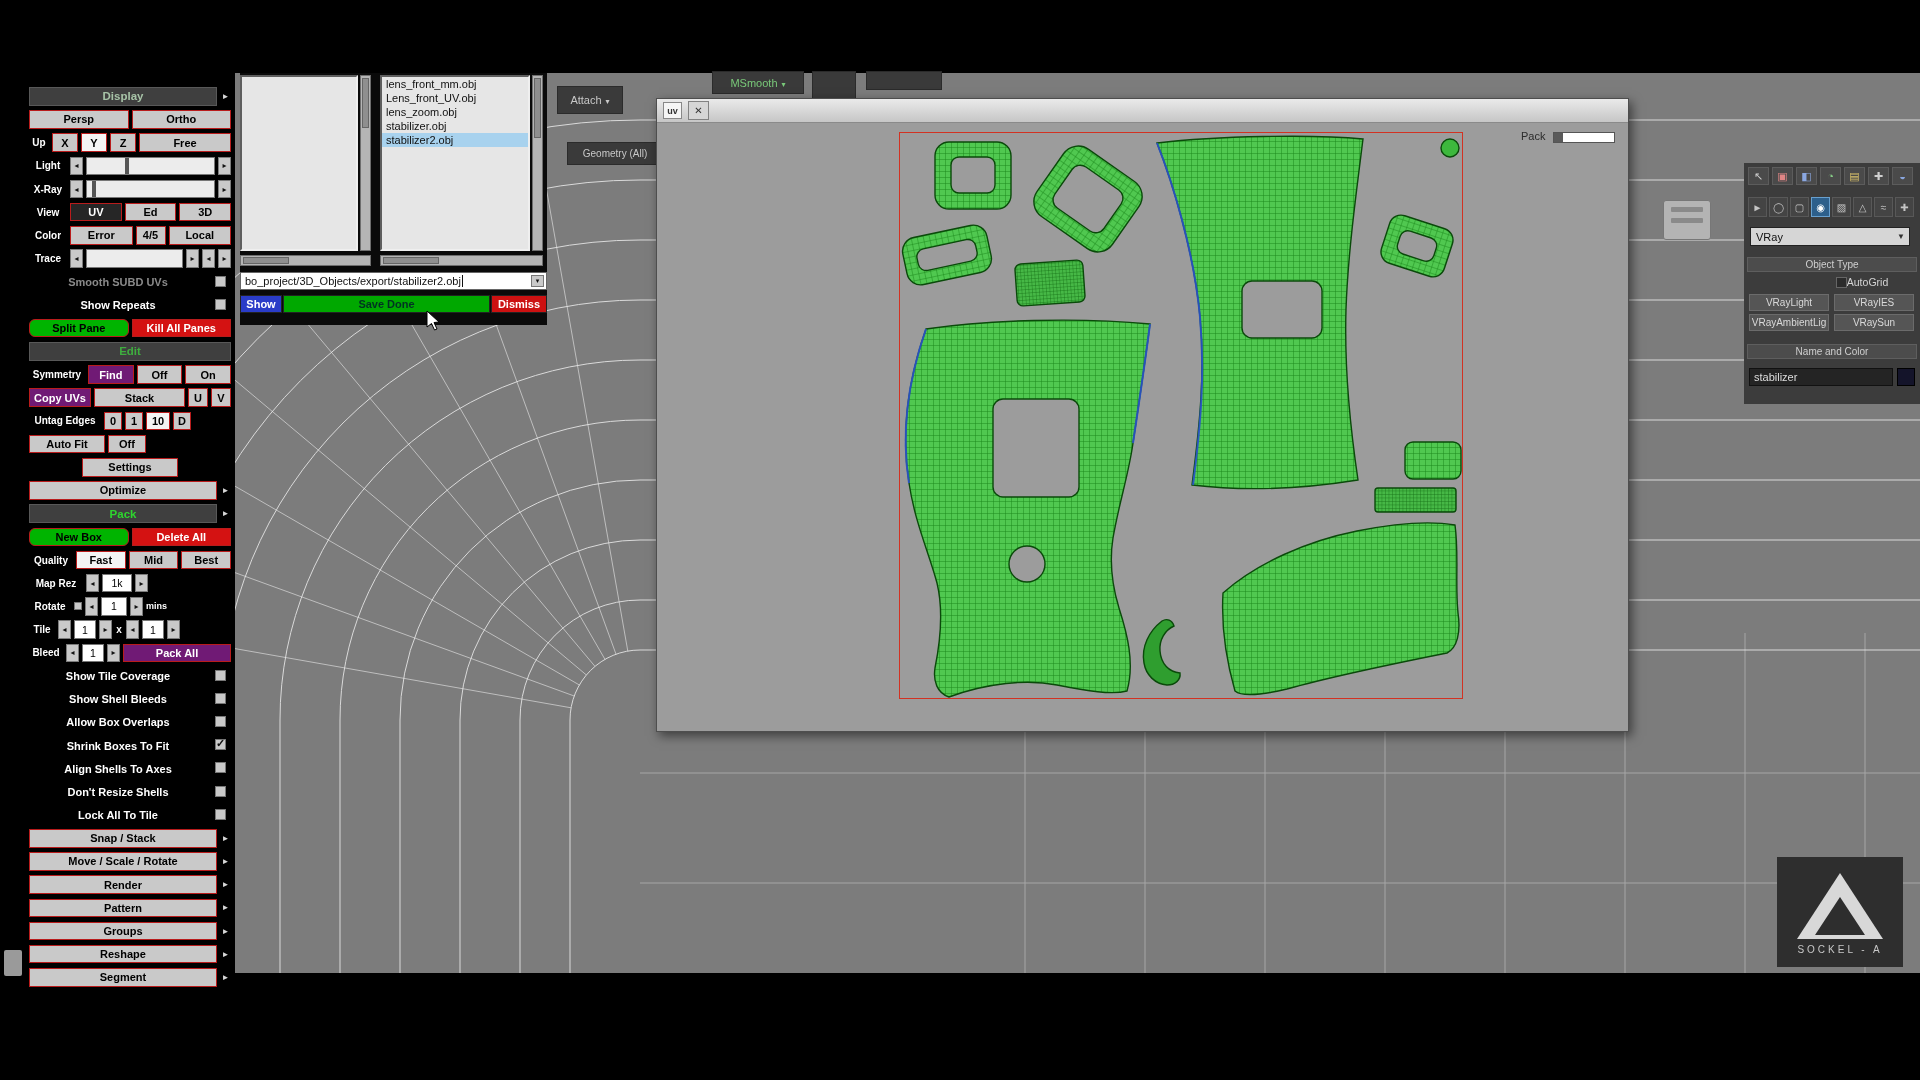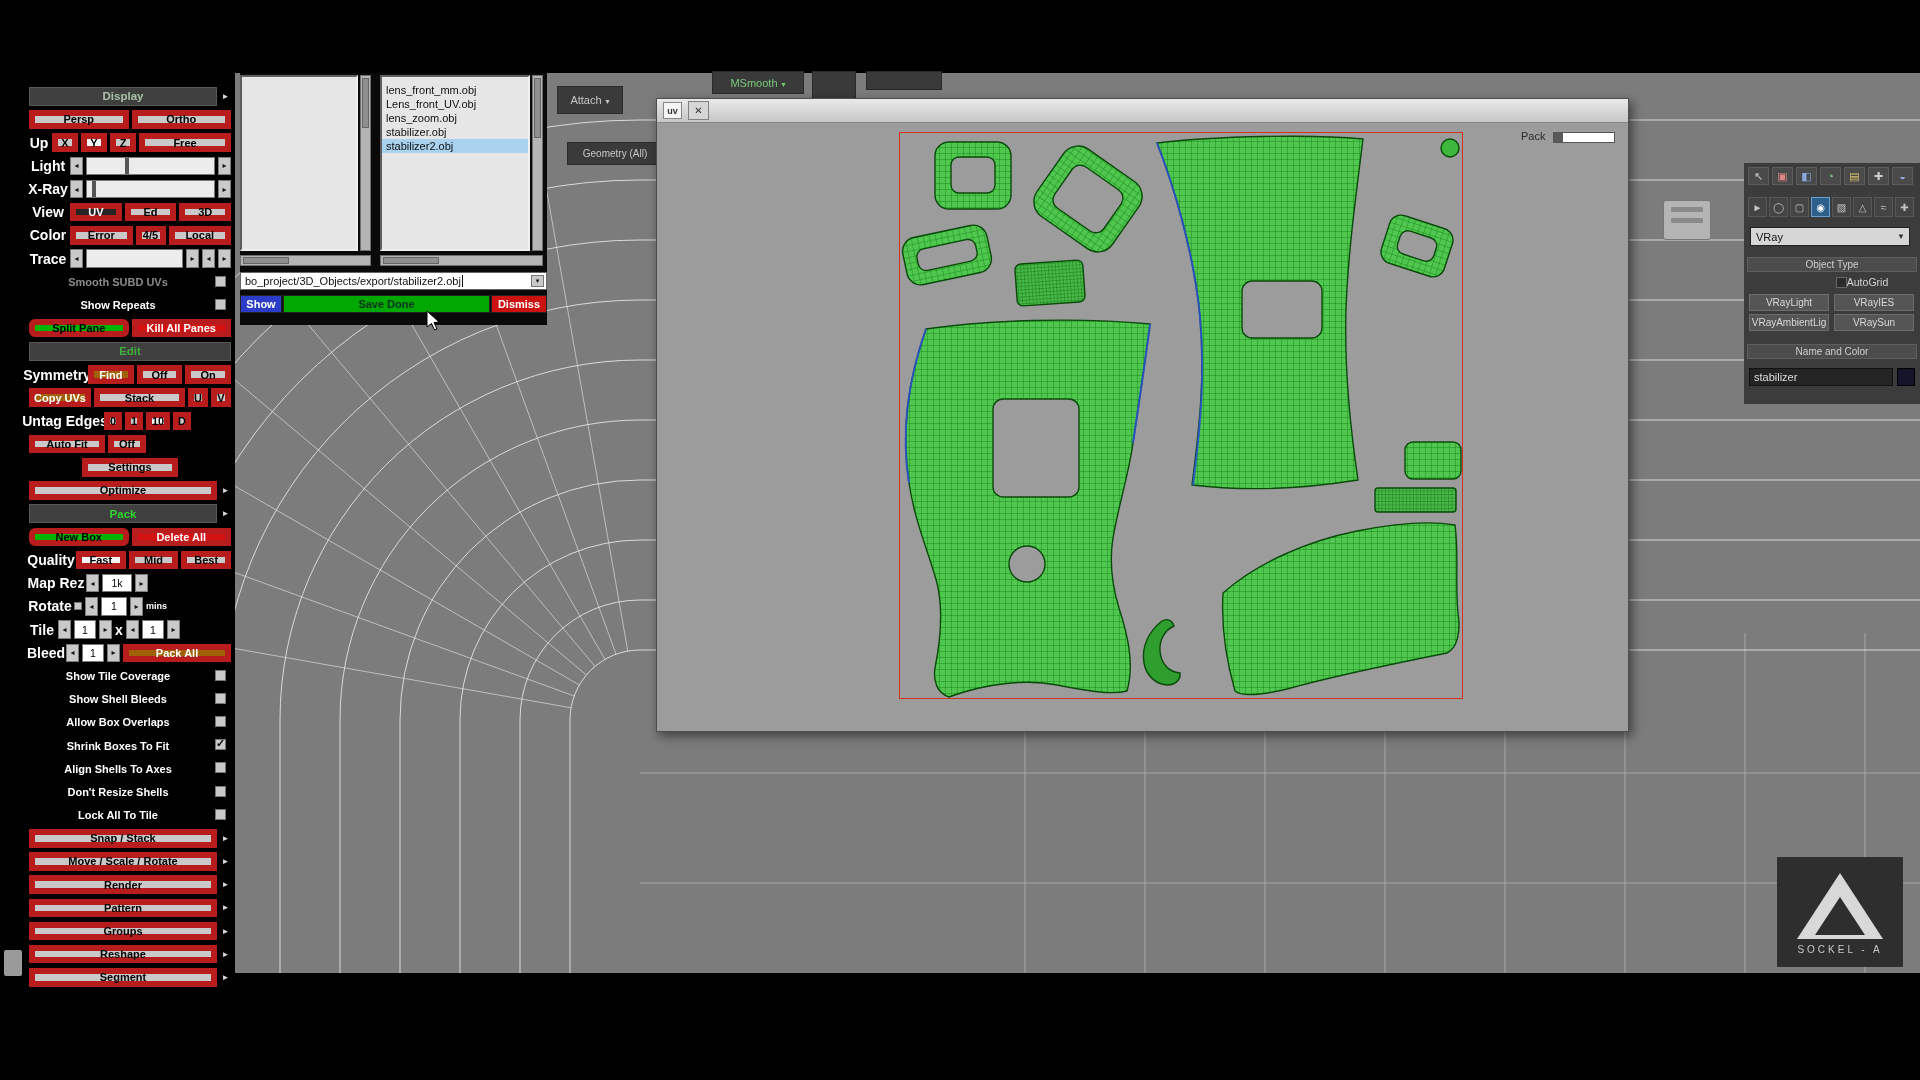--- a/index.html
+++ b/index.html
@@ -13,26 +13,26 @@
   .chip{position:absolute;background:#3a3a3a;border:1px solid #2b2b2b;color:#c8c8c8;font-size:11px;
         display:flex;align-items:center;justify-content:center;gap:4px;}
   .chip.green{color:#79c979;}
   .chip.plain{color:#9a9a9a;}
   .caret-down::after{content:"▾";font-size:8px;}
 
   
   .uvlpanel{position:absolute;left:25px;top:73px;width:210px;height:915px;background:#000;
             display:flex;flex-direction:column;gap:4.7px;padding-top:14px;box-sizing:border-box;z-index:5;}
   .uvrow{display:flex;align-items:stretch;gap:3px;padding:0 4px;height:18.5px;flex:none;}
-  .lbl{color:#fff;font-weight:bold;font-size:14px;display:flex;align-items:center;justify-content:center;flex:none;white-space:nowrap;}
-  .btn{background:#c9c9c9;border:6px solid #b91c1c;color:#000;font-weight:bold;font-size:11px;
+  .lbl{color:#fff;font-weight:bold;font-size:10px;display:flex;align-items:center;justify-content:center;flex:none;white-space:nowrap;}
+  .btn{background:#c9c9c9;border:1px solid #b91c1c;color:#000;font-weight:bold;font-size:11px;
        display:flex;align-items:center;justify-content:center;flex:1;padding:0 2px;white-space:nowrap;box-sizing:border-box;}
   .btn.g{background:#00b400;border-radius:6px;}
   .btn.r{background:#d41212;color:#fff;}
-  .btn.bl{background:#a16207;color:#fff;}
+  .btn.bl{background:#701a75;color:#fff;}
   .btn.wh{background:#f4f4f4;}
   .btn.pr{background:#262626;color:#fff;}
   .hdrbtn{background:#3f3f3f;border:1px solid #585858;color:#a7c3a7;flex:1;display:flex;align-items:center;
           justify-content:center;font-weight:bold;font-size:11.5px;}
   .hdrbtn.edit{color:#3fae3f;}
   .hdrbtn.pack{color:#2ed52e;}
   .menu-arrow{color:#d8d8d8;width:11px;font-size:8px;display:flex;align-items:center;justify-content:center;flex:none;}
   .menu-arrow::after{content:"►";}
   .abtn{background:#c9c9c9;border:1px solid #7c7c7c;width:13px;flex:none;font-size:8px;color:#111;
         display:flex;align-items:center;justify-content:center;padding:0;box-sizing:border-box;}
@@ -48,21 +48,21 @@
   .crow{position:relative;display:flex;align-items:center;}
   .crow .clabel{width:100%;text-align:center;padding-right:24px;box-sizing:border-box;color:#fff;font-weight:bold;font-size:11px;}
   .crow .clabel.dim{color:#8a8a8a;}
   .crow .cb{position:absolute;right:9px;top:3px;}
   .spacer{flex:1;}
 
   
   .fdialog{position:absolute;left:240px;top:73px;width:307px;height:252px;background:#0a0a0a;z-index:6;}
   .listbox{position:absolute;background:#e6e6e6;border:2px solid;border-color:#5e5e5e #efefef #efefef #5e5e5e;
            overflow:hidden;box-sizing:border-box;}
-  .flist{padding-top:6px;}
+  .flist{padding-top:0;}
   .fitem{height:14px;line-height:14px;font-size:11px;color:#111;padding-left:4px;white-space:nowrap;}
   .fitem.selected{background:#a8d2ee;}
   .vscroll,.hscroll{position:absolute;background:#b5b5b5;border:1px solid #6e6e6e;box-sizing:border-box;}
   .sthumb{position:absolute;background:#8f8f8f;border:1px solid #666;box-sizing:border-box;}
   .pathfield{position:absolute;left:0;top:199px;width:307px;height:18px;background:#fff;border:1px solid #666;
              box-sizing:border-box;display:flex;align-items:center;font-size:11px;color:#111;padding-left:4px;}
   .textcaret{width:1px;height:12px;background:#111;margin-left:1px;}
   .ddbtn{position:absolute;right:2px;top:2px;width:13px;height:12px;background:#c9c9c9;border:1px solid #777;
          font-size:7px;display:flex;align-items:center;justify-content:center;box-sizing:border-box;}
   .fbtn{position:absolute;top:222px;height:18px;font-weight:bold;font-size:11px;display:flex;align-items:center;

